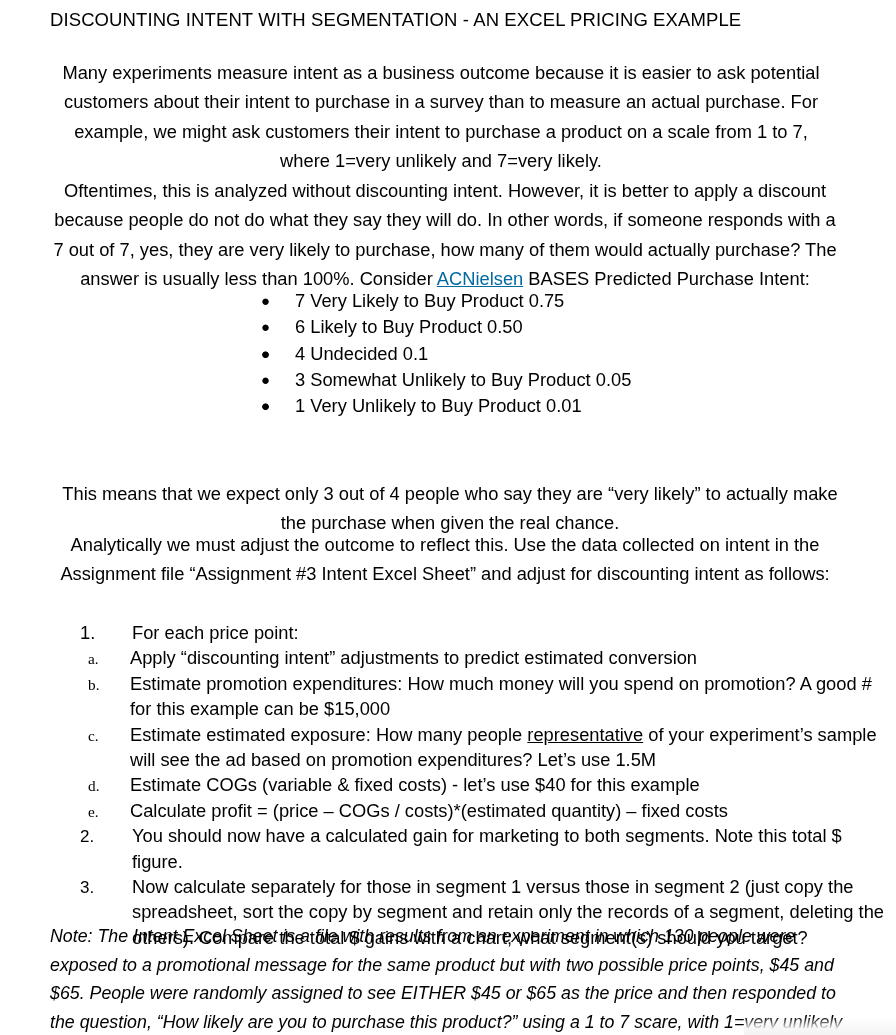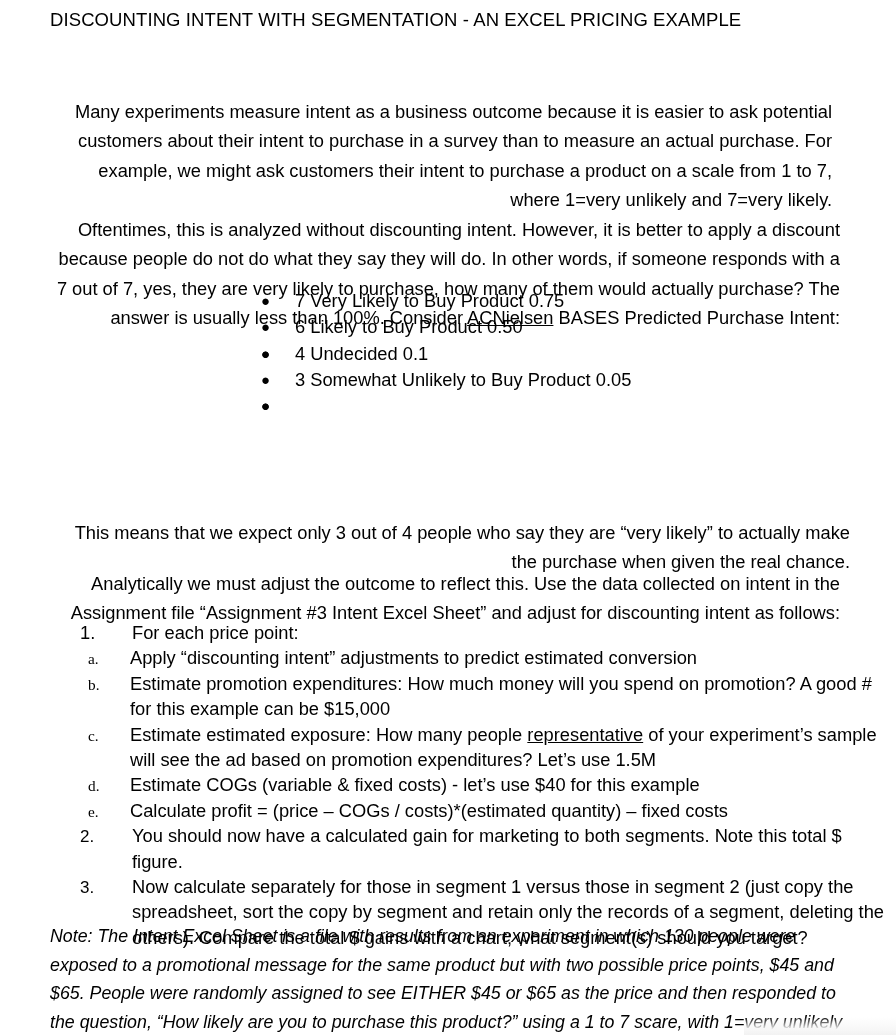--- a/index.html
+++ b/index.html
@@ -33,22 +33,21 @@
     line-height: 24px;
     letter-spacing: 0.1px;
     white-space: nowrap;
   }
   .body-block {
     position: absolute;
     left: 50px;
     font-size: 18.3px;
     line-height: 29.3px;
     width: 800px;
-    text-align: right;
-    margin-top: 39px;
+    text-align: center;
   }
   #para-intro   { top: 58px;  width: 782px; }
   #para-often   { top: 176px; width: 790px; }
   #para-means   { top: 479px; width: 800px; }
   #para-analyt  { top: 530px; width: 790px; }
 
   ul.intent-list {
     position: absolute;
     left: 255px;
     top: 288px;
@@ -116,21 +115,21 @@
     left: 50px;
     top: 922px;
     width: 800px;
     font-size: 17.8px;
     line-height: 28.6px;
     font-style: italic;
   }
   b, strong { font-weight: normal; }
   .u { text-decoration: underline; }
   a.link {
-    color: #000000;
+    color: #0369a1;
     text-decoration: underline;
   }
   .corner-panel {
     position: absolute;
     right: 0;
     bottom: 0;
     width: 152px;
     height: 18px;
     background: linear-gradient(to bottom, rgba(250,250,250,0) 0%, #f7f7f7 70%, #f2f2f2 100%);
     border-top-left-radius: 3px;
@@ -147,21 +146,21 @@
 
   <div class="body-block" id="para-often"><span>Oftentimes, this is analyzed without discounting intent. However, it is better to apply a discount because people do not do what they say they will do. In other words, if someone responds with a 7 out of 7, yes, they are very likely to purchase, how many of them would actually purchase? The answer is usually less than 100%. Consider </span><a class="link" href="#">ACNielsen</a><span> BASES Predicted Purchase Intent:</span></div>
 
   <ul class="intent-list">
     <li><span class="dot">●</span><span>7 Very Likely to Buy Product 0.75</span></li>
     <li><span class="dot">●</span><span>6 Likely to Buy Product 0.50</span></li>
     <li><span class="dot">●</span></li>
     <li><span class="dot">●</span><span>4 Undecided 0.1</span></li>
     <li><span class="dot">●</span><span>3 Somewhat Unlikely to Buy Product 0.05</span></li>
     <li><span class="dot">●</span></li>
-    <li><span class="dot">●</span></li>
+    <li><span class="dot">●</span><span>1 Very Unlikely to Buy Product 0.01</span></li>
   </ul>
 
   <div class="body-block" id="para-means">This means that we expect only 3 out of 4 people who say they are “very likely” to actually make the purchase when given the real chance.</div>
 
   <div class="body-block" id="para-analyt">Analytically we must adjust the outcome to reflect this. Use the data collected on intent in the Assignment file “Assignment #3 Intent Excel Sheet” and adjust for discounting intent as follows:</div>
 
   <div class="outline">
 
     <div class="lvl1">
       <span class="marker">1.</span><span>For each price point:</span>

